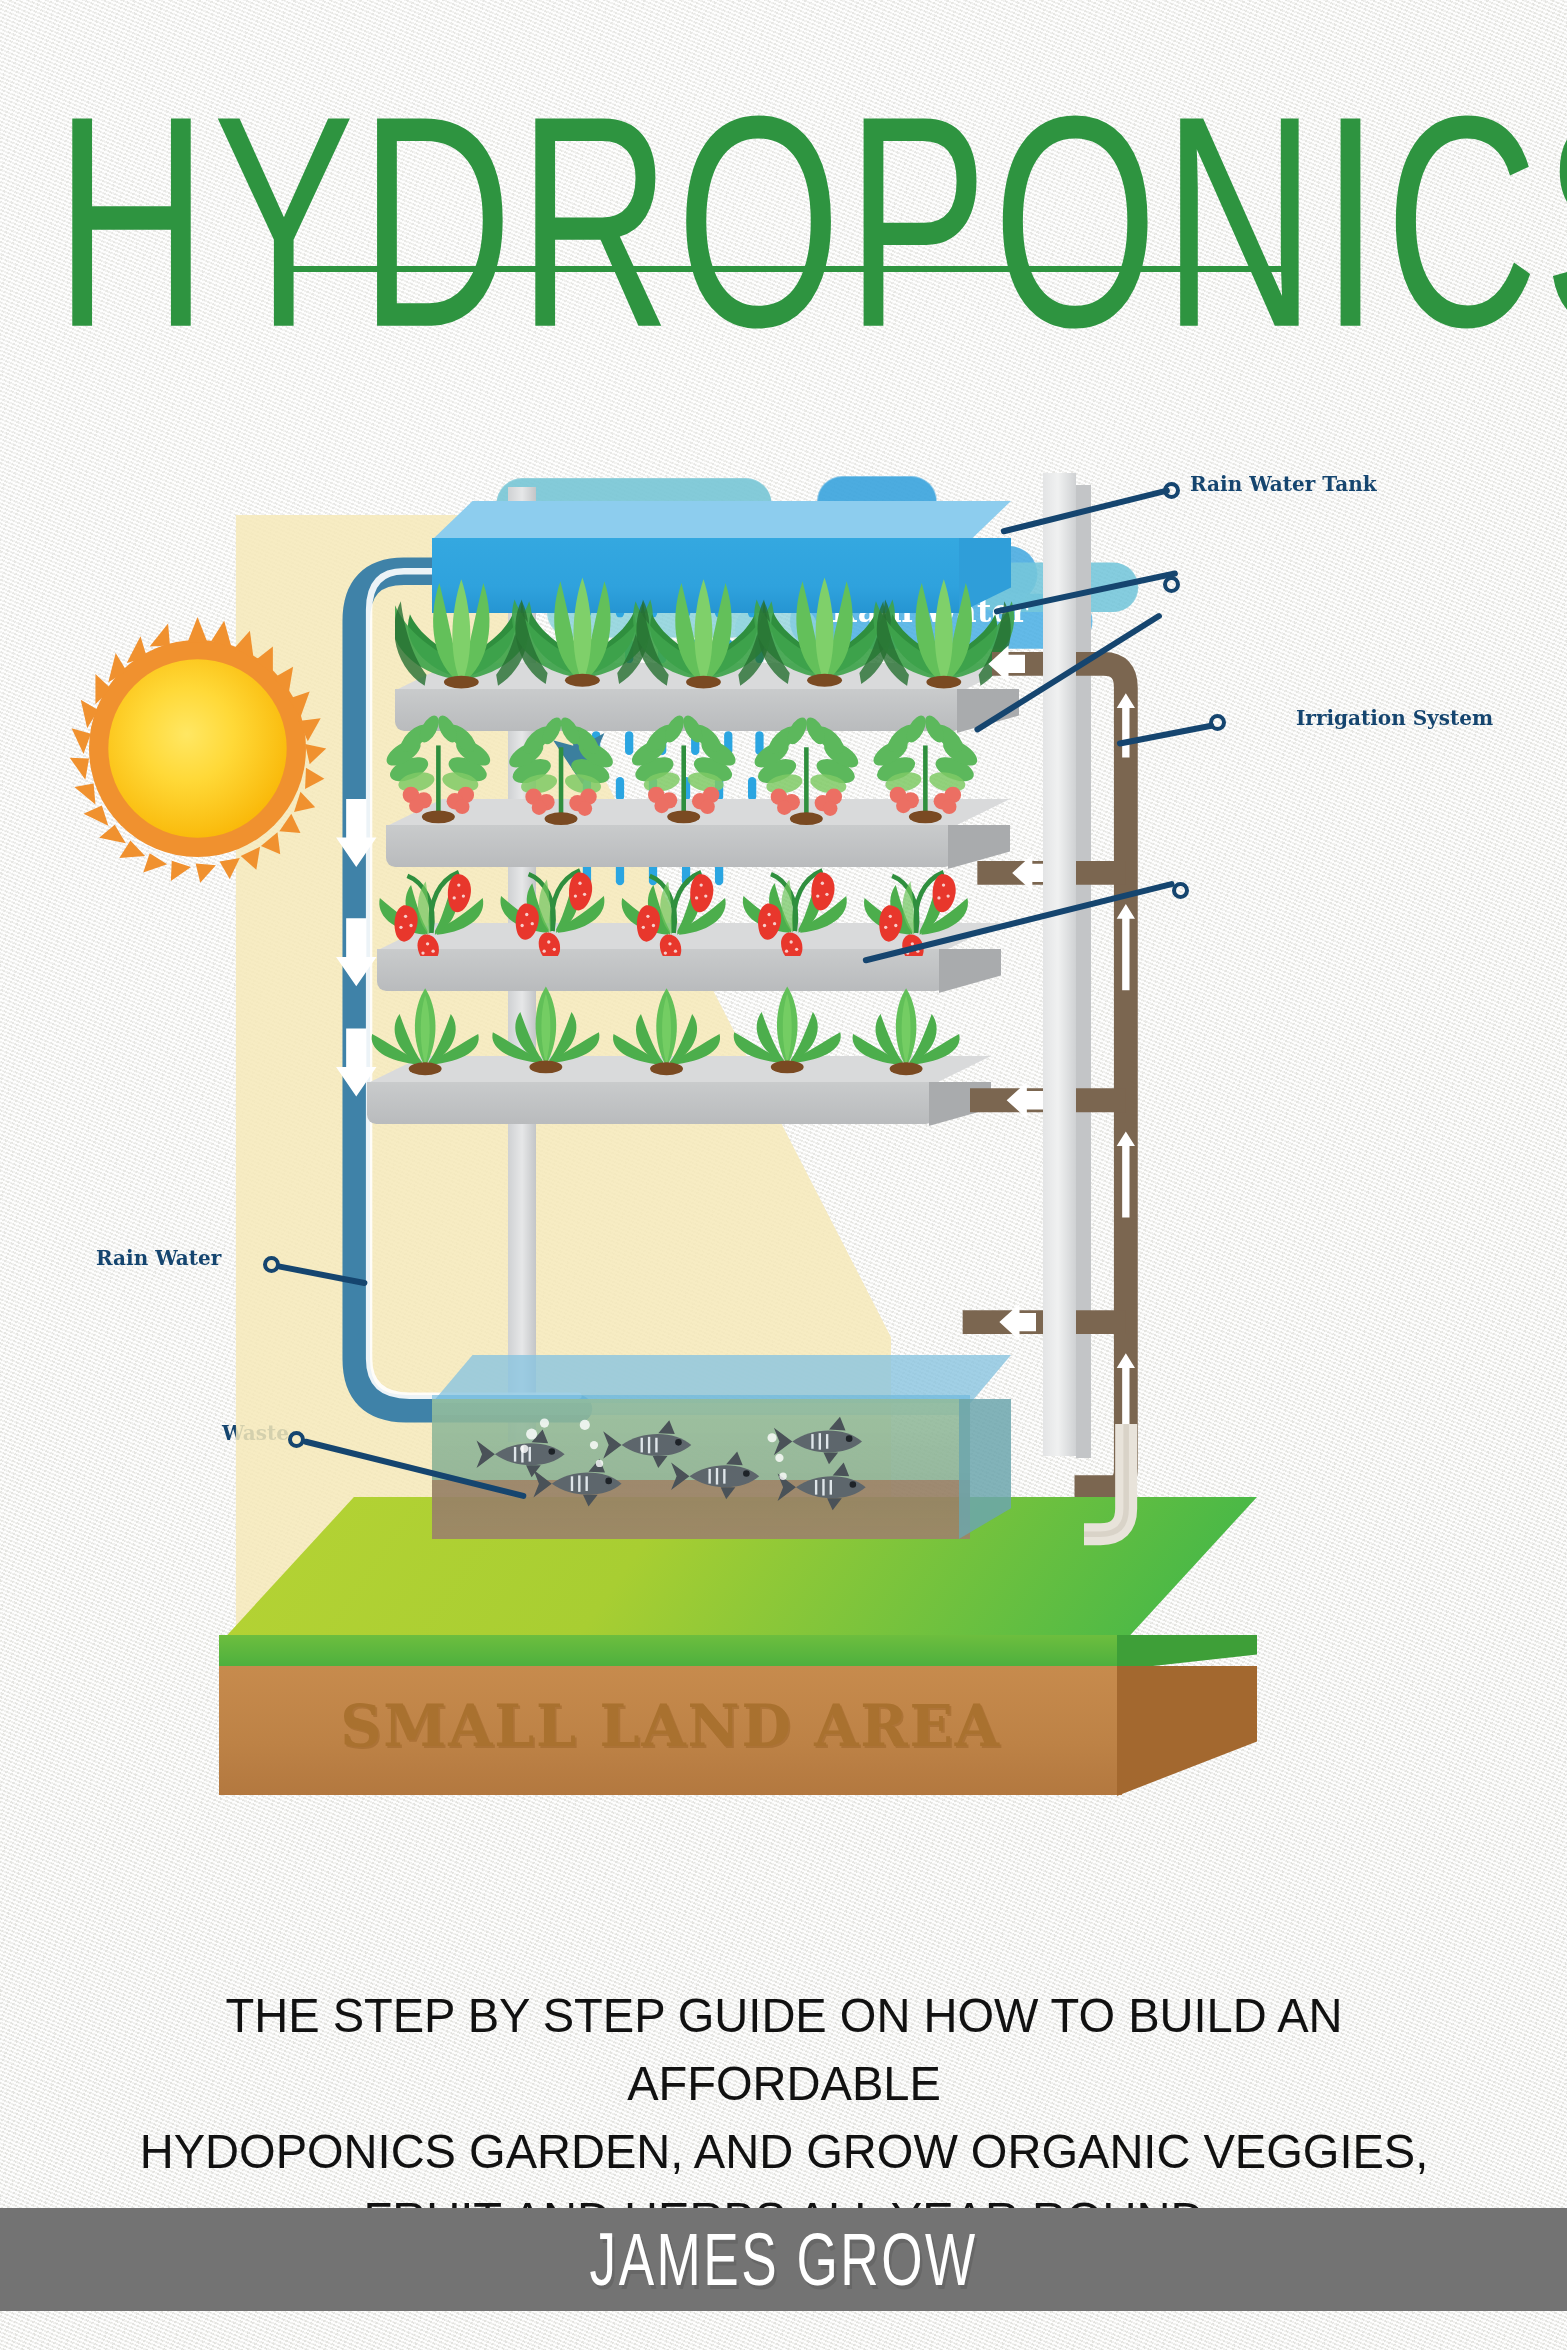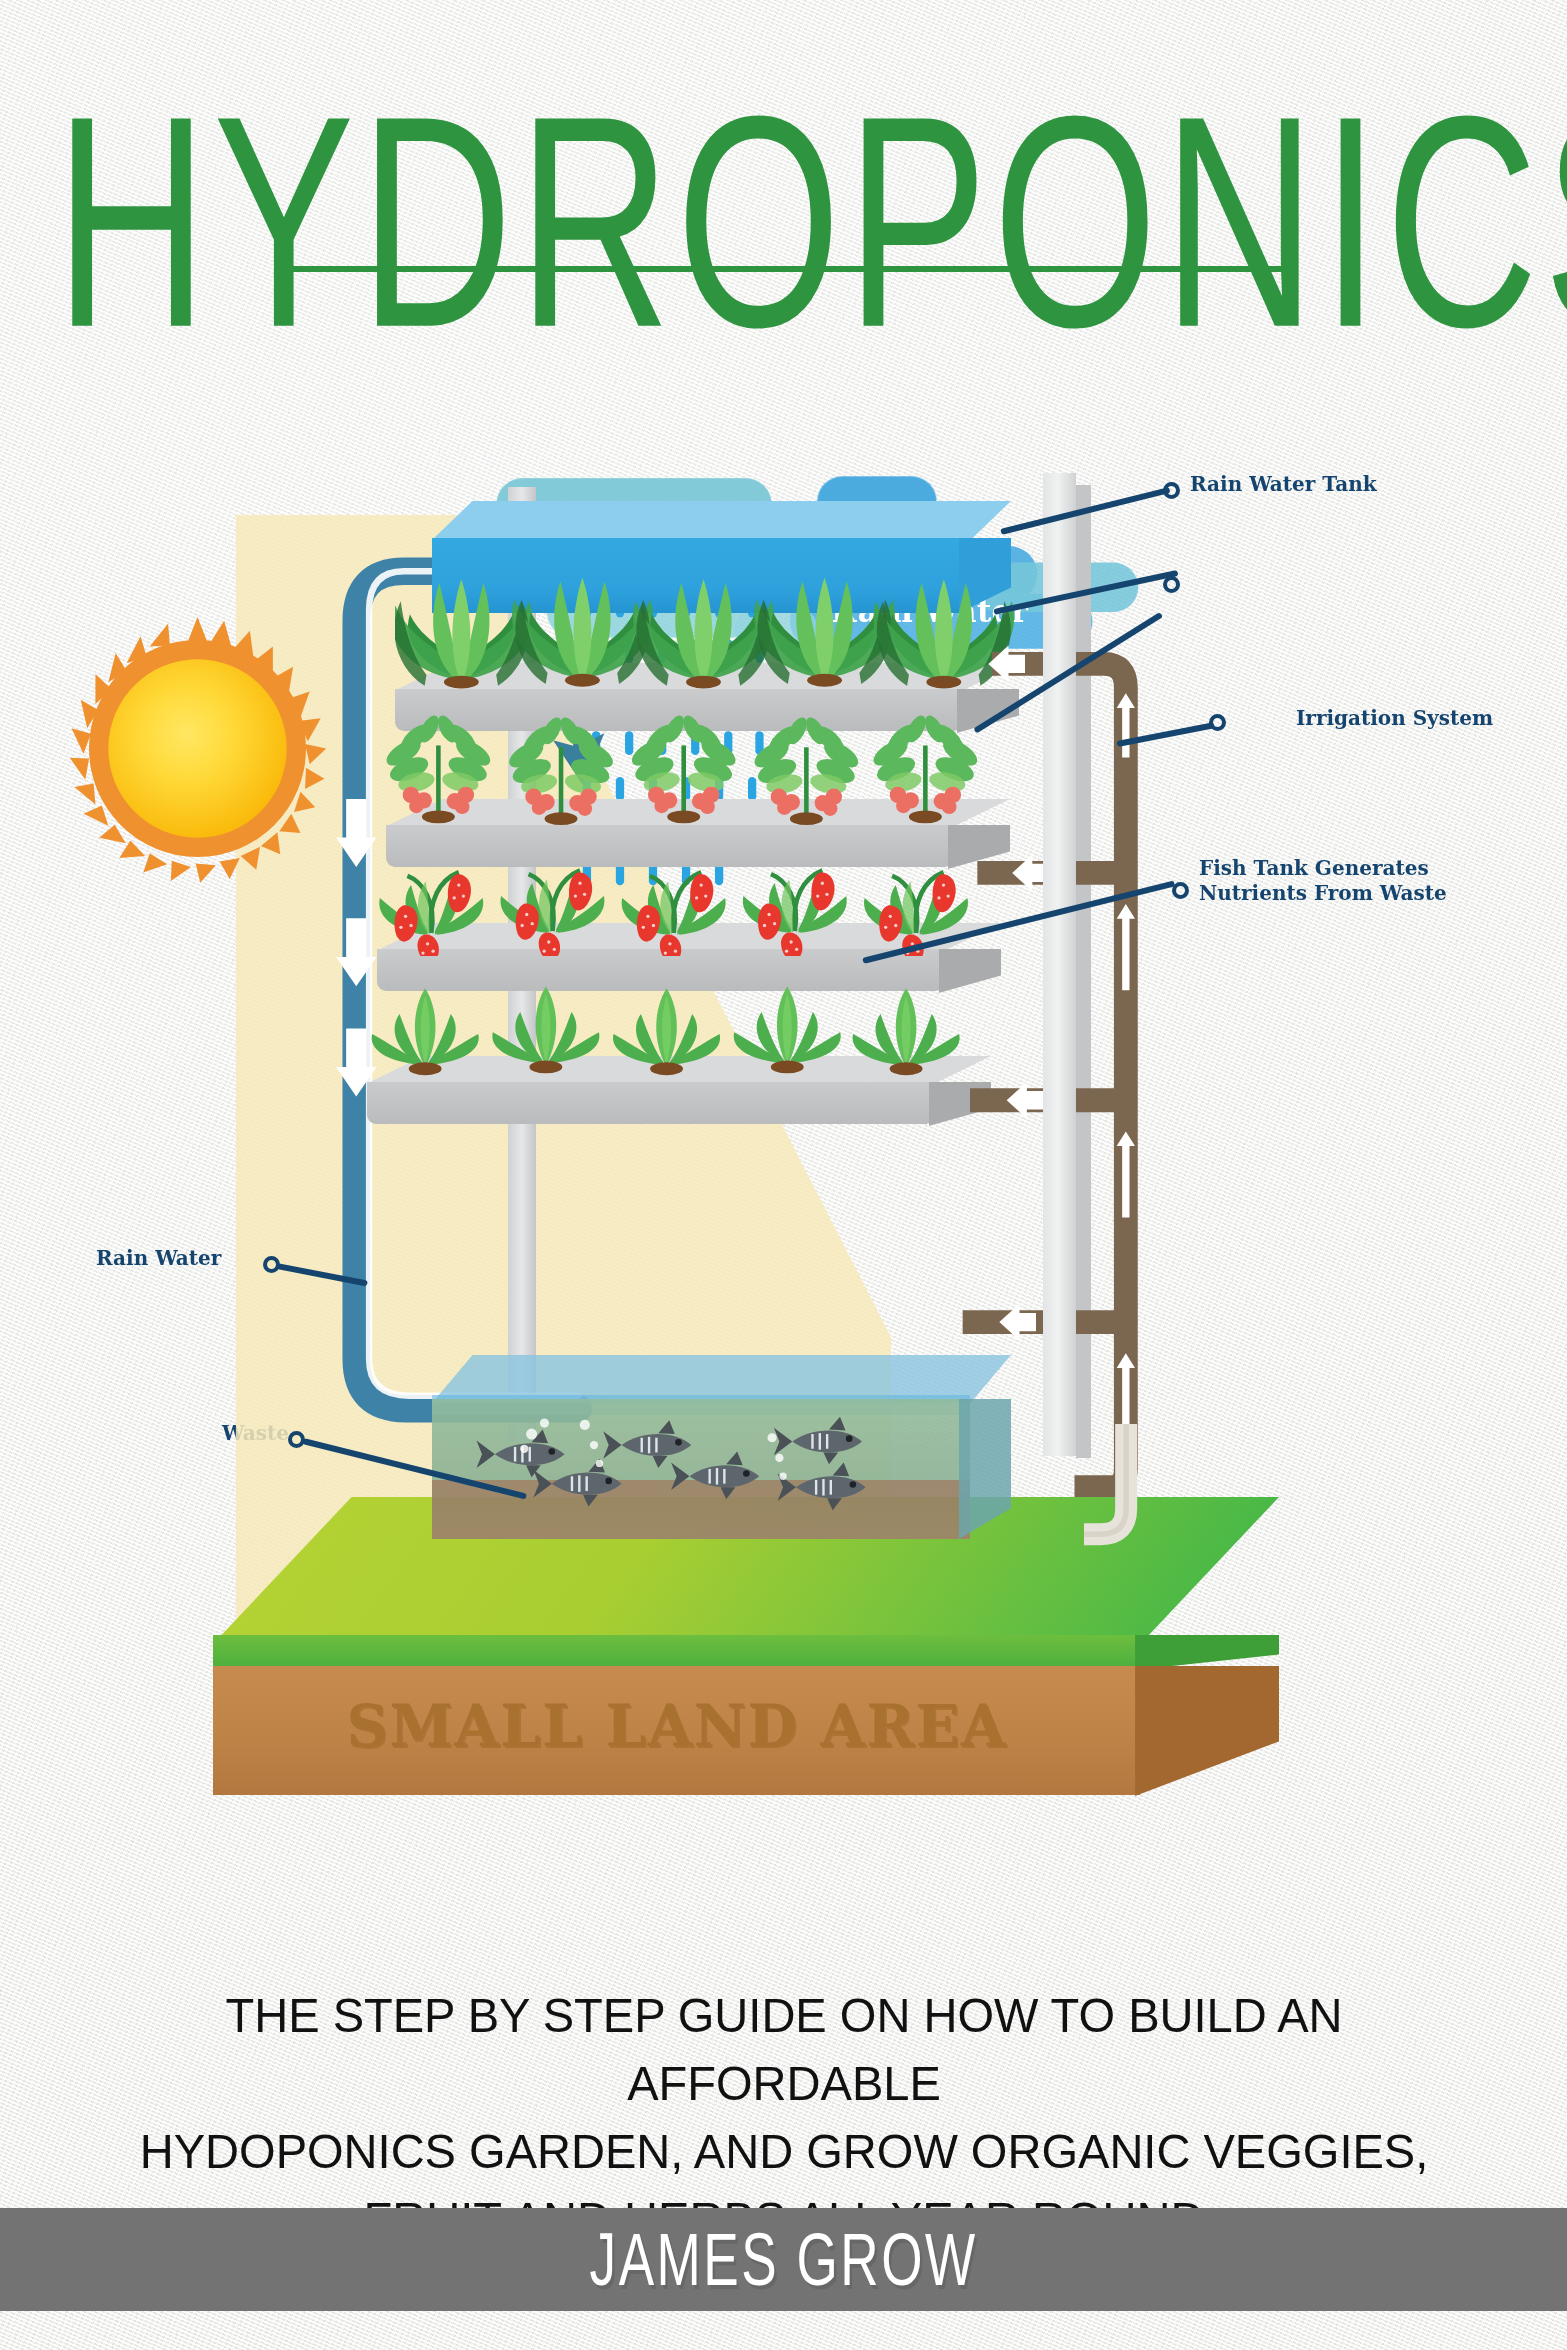--- a/index.html
+++ b/index.html
@@ -169,21 +169,21 @@
     position: absolute; right: 0; top: 44px; width: 9%; height: 140px;
     background: rgba(108,166,173,0.85);
     clip-path: polygon(0 0, 100% 0, 100% 78%, 0 100%);
   }
   .ft-waterband {
     position: absolute; left:0; top: 40px; width: 93%; height: 20px;
     background: rgba(99,178,219,0.55);
   }
 
   
-  .ground { left: 213px; top: 1065px; width: 1038px; height: 358px; z-index: 4; padding-left: 28px; }
+  .ground { left: 219px; top: 1065px; width: 1038px; height: 358px; z-index: 4; }
   .grass-top {
     position: absolute; left: 0; top: 0; width: 100%; height: 147px;
     background: linear-gradient(125deg, #b6d334 0%, #a8ce32 40%, #3ab54a 100%);
     clip-path: polygon(13% 0, 100% 0, 87% 100%, 0 100%);
   }
   .grass-edge {
     position: absolute; left: 0; top: 138px; width: 87%; height: 33px;
     background: linear-gradient(180deg, #6dbe3e 0%, #4caf3e 100%);
   }
   .grass-edge-side {
@@ -683,22 +683,20 @@
     <div class="leader" style="left:994px; top:177px; width:188px; transform: rotate(-12deg);"></div>
     <div class="leader" style="left:975px; top:296px; width:220px; transform: rotate(-32deg);"></div>
     <div class="dot" style="left:1163px; top:144px;"></div>
 
     <div class="leader" style="left:1117px; top:309px; width:99px; transform: rotate(-11deg);"></div>
     <div class="dot" style="left:1209px; top:282px;"></div>
     <div class="callout-text" style="left:1296px; top:274px;">Irrigation System</div>
 
     <div class="leader" style="left:863px; top:526px; width:321px; transform: rotate(-14deg);"></div>
     <div class="dot" style="left:1172px; top:450px;"></div>
-    <div class="callout-text" style="left:1199px; top:424px;">Fish Tank Generates
-Nutrients From Waste</div>
 
     <div class="leader" style="left:277px; top:831px; width:92px; transform: rotate(11deg);"></div>
     <div class="dot" style="left:263px; top:824px;"></div>
     <div class="callout-text" style="left:96px; top:814px;">Rain Water</div>
 
     <div class="leader" style="left:303px; top:1006px; width:230px; transform: rotate(14deg);"></div>
     <div class="dot" style="left:288px; top:999px;"></div>
     <div class="callout-text" style="left:222px; top:989px;">Waste</div>
 
   </div>

